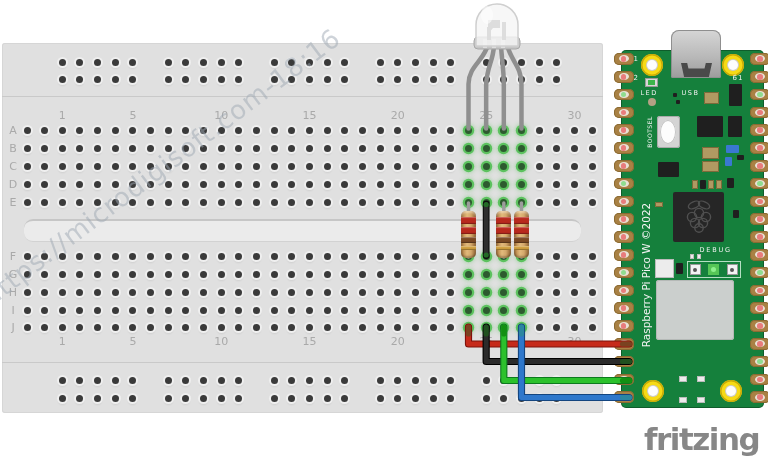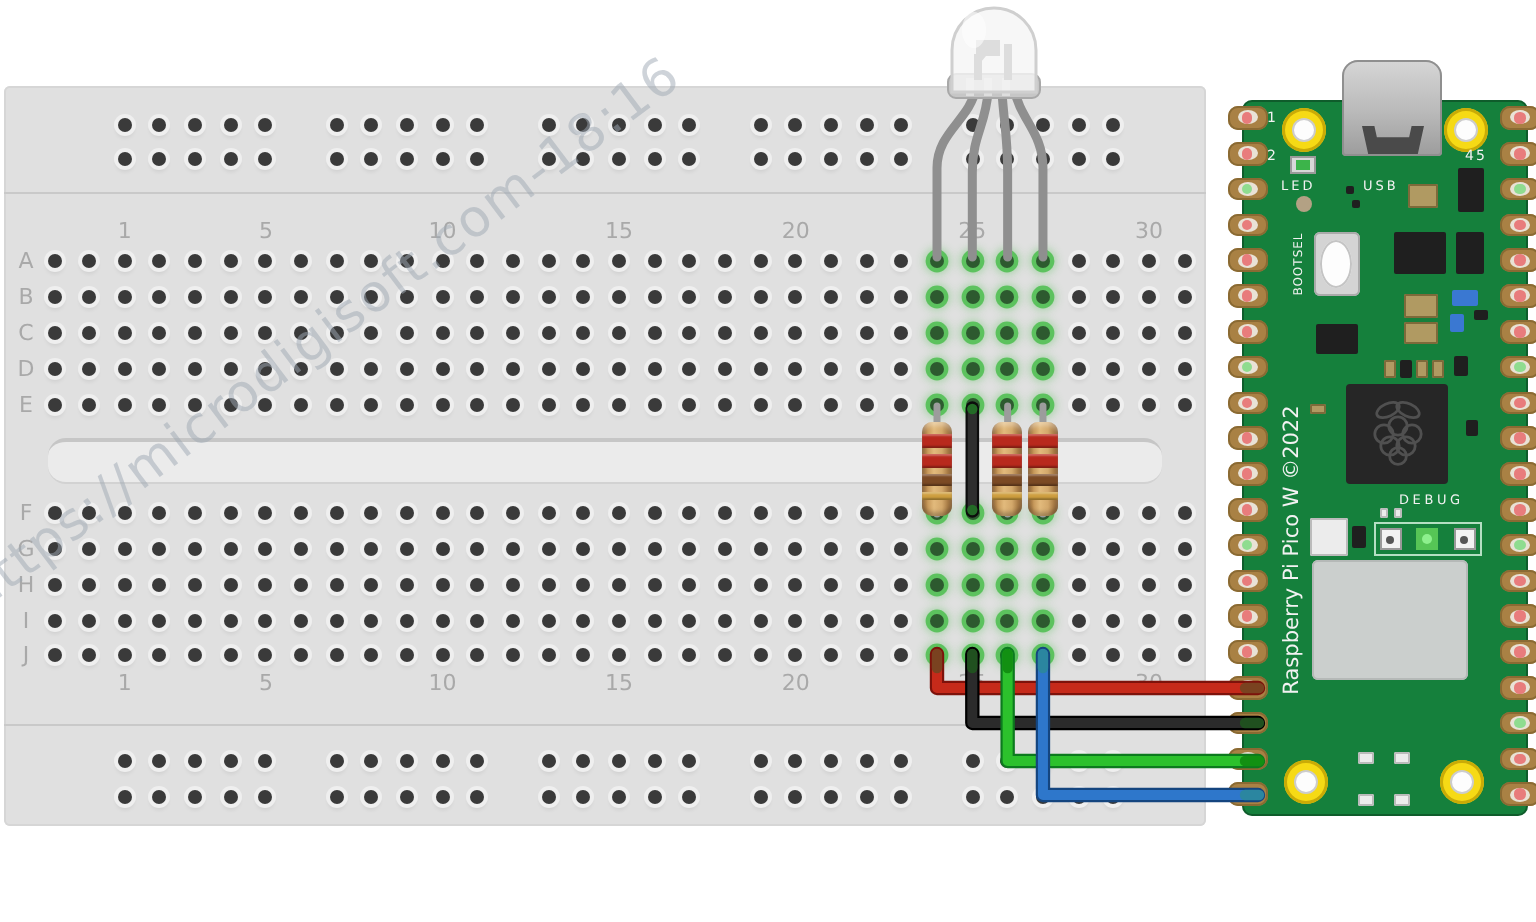--- a/index.html
+++ b/index.html
@@ -512,20 +512,21 @@
       <div class="row-label" style="left: 5px; top: 195.5px;">E</div>
       <div class="row-label" style="left: 5px; top: 249.5px;">F</div>
       <div class="row-label" style="left: 5px; top: 267.5px;">G</div>
       <div class="row-label" style="left: 5px; top: 285.5px;">H</div>
       <div class="row-label" style="left: 5px; top: 303.5px;">I</div>
       <div class="row-label" style="left: 5px; top: 320.5px;">J</div>
     </div>
 
   <div class="watermark">https://microdigisoft.com-18:16</div>
 
+  <div class="fritzing">fritzing</div>
 
   <div id="pico">
 
     <div class="mount-hole" style="left:20.5px;top:3.5px">
         <div class="inner"></div>
       </div>
     <div class="mount-hole" style="left:101.5px;top:3.5px">
         <div class="inner"></div>
       </div>
     <div class="mount-hole" style="left:21.5px;top:330px">
@@ -536,21 +537,21 @@
       </div>
 
     <div style="position:absolute;left:50.5px;top:-20px;width:50px;height:48px;border-radius:8px 8px 2px 2px;
                 background:linear-gradient(180deg,#d6d6d6,#b9b9b9 55%,#9c9c9c);box-shadow:inset 0 0 0 1px #8f8f8f;">
       <div style="position:absolute;left:10px;top:33px;width:31px;height:14px;background:#4a4a4a;
                   clip-path:polygon(0 0,20% 0,24% 40%,76% 40%,80% 0,100% 0,90% 100%,10% 100%);"></div>
     </div>
 
     <div class="silk" style="left:13px;top:5px">1</div>
     <div class="silk" style="left:13px;top:24px">2</div>
-    <div class="silk" style="left:112px;top:24px;letter-spacing:1px">45</div>
+    <div class="silk" style="left:112px;top:24px;letter-spacing:1px">61</div>
 
     <div style="position:absolute;left:24.5px;top:28px;width:13px;height:9px;background:#d8d8d8;box-shadow:inset 0 0 0 1px #9a9a9a;">
       <div style="position:absolute;left:3px;top:2px;width:7px;height:5px;background:#3cb44a;"></div>
     </div>
     <div class="silk" style="left:20px;top:38.5px;font-size:6.5px;letter-spacing:1.5px">LED</div>
     <div class="silk" style="left:61px;top:38.5px;font-size:6.5px;letter-spacing:1.5px">USB</div>
     <div style="position:absolute;left:27px;top:48px;width:8px;height:8px;border-radius:50%;background:#b3a184;"></div>
 
     <div class="smd-black" style="left:52px;top:43px;width:4px;height:4px"></div>
     <div class="smd-black" style="left:55px;top:50px;width:4px;height:4px"></div>

